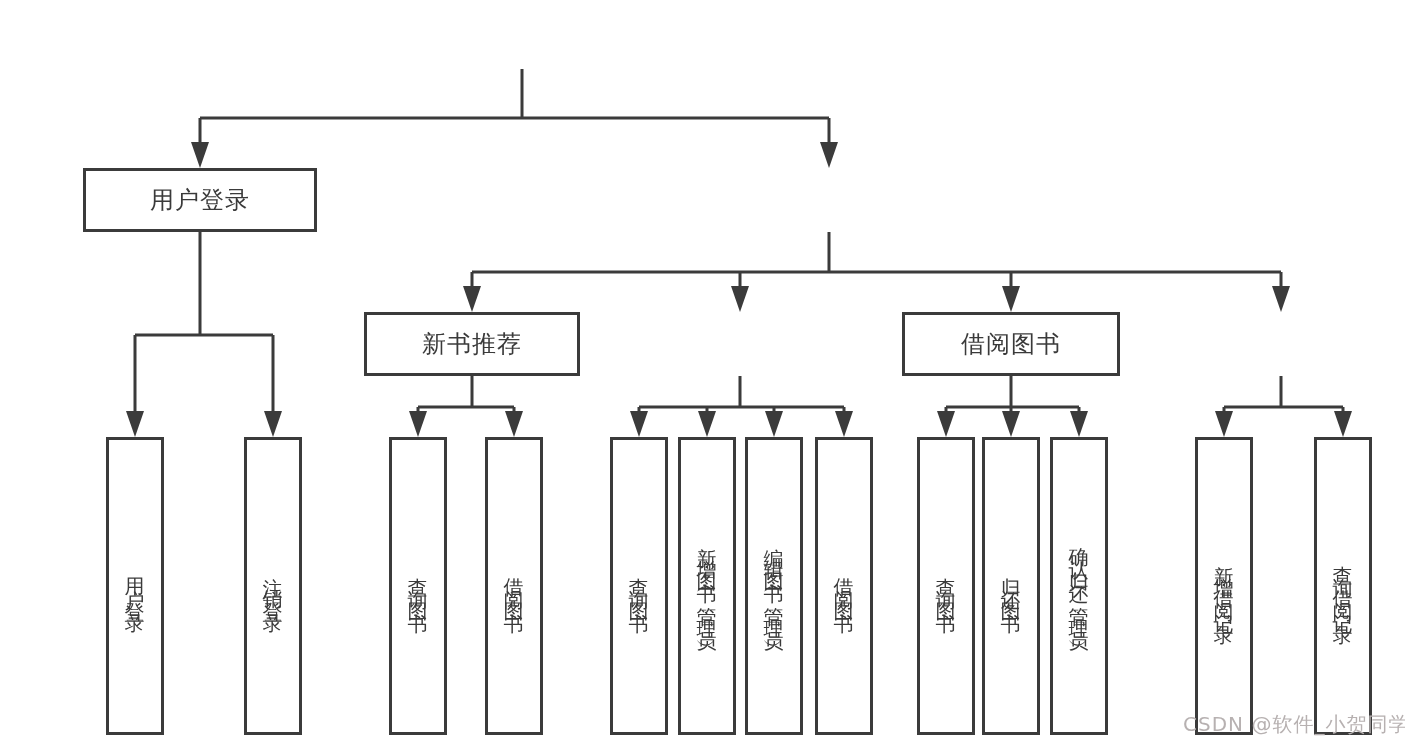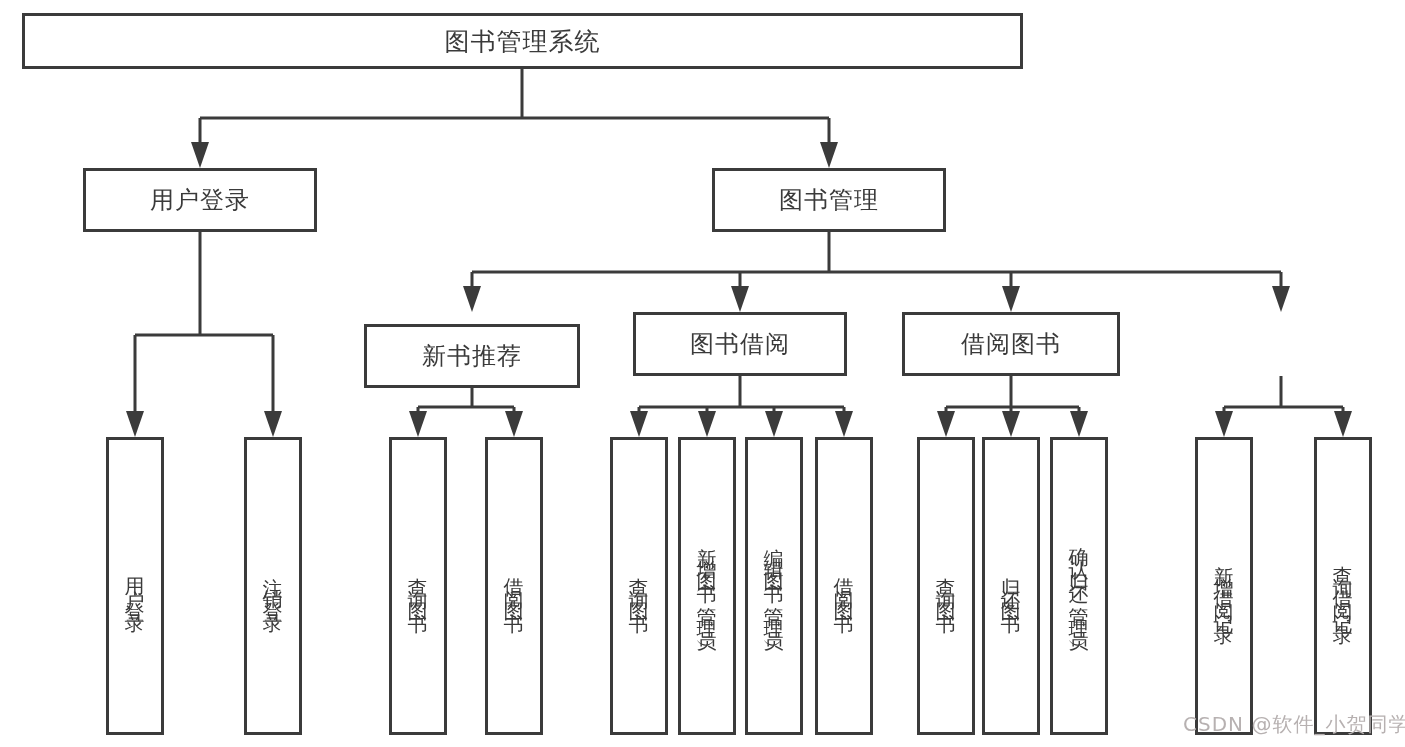--- a/index.html
+++ b/index.html
@@ -76,36 +76,27 @@
       <polygon fill="#3b3b3b" stroke="none" points="1070,411 1088,411 1079,437"></polygon>
     </g>
 
     <g>
       <path d="M1281,376 V407 M1224,407 H1343 M1224,407 V412 M1343,407 V412"></path>
       <polygon fill="#3b3b3b" stroke="none" points="1215,411 1233,411 1224,437"></polygon>
       <polygon fill="#3b3b3b" stroke="none" points="1334,411 1352,411 1343,437"></polygon>
     </g>
   </svg>
 
-  <div class="box root-box" style="left:22px;top:13px;width:1001px;height:56px">
-    <span>图书管理系统</span>
-  </div>
 
   <div class="box h-box" style="left:83px;top:168px;width:234px;height:64px">
     <span>用户登录</span>
   </div>
-  <div class="box h-box" style="left:712px;top:168px;width:234px;height:64px">
-    <span>图书管理</span>
-  </div>
 
-  <div class="box h-box" style="left:364px;top:324px;width:216px;height:64px">
+  <div class="box h-box" style="left:364px;top:312px;width:216px;height:64px">
     <span>新书推荐</span>
-  </div>
-  <div class="box h-box" style="left:633px;top:312px;width:214px;height:64px">
-    <span>图书借阅</span>
   </div>
   <div class="box h-box" style="left:902px;top:312px;width:218px;height:64px">
     <span>借阅图书</span>
   </div>
 
   <div class="box leaf-box" style="left:106px;top:437px;width:58px;height:298px">
     <span class="v">用户登录</span>
   </div>
   <div class="box leaf-box" style="left:244px;top:437px;width:58px;height:298px">
     <span class="v">注销登录</span>

